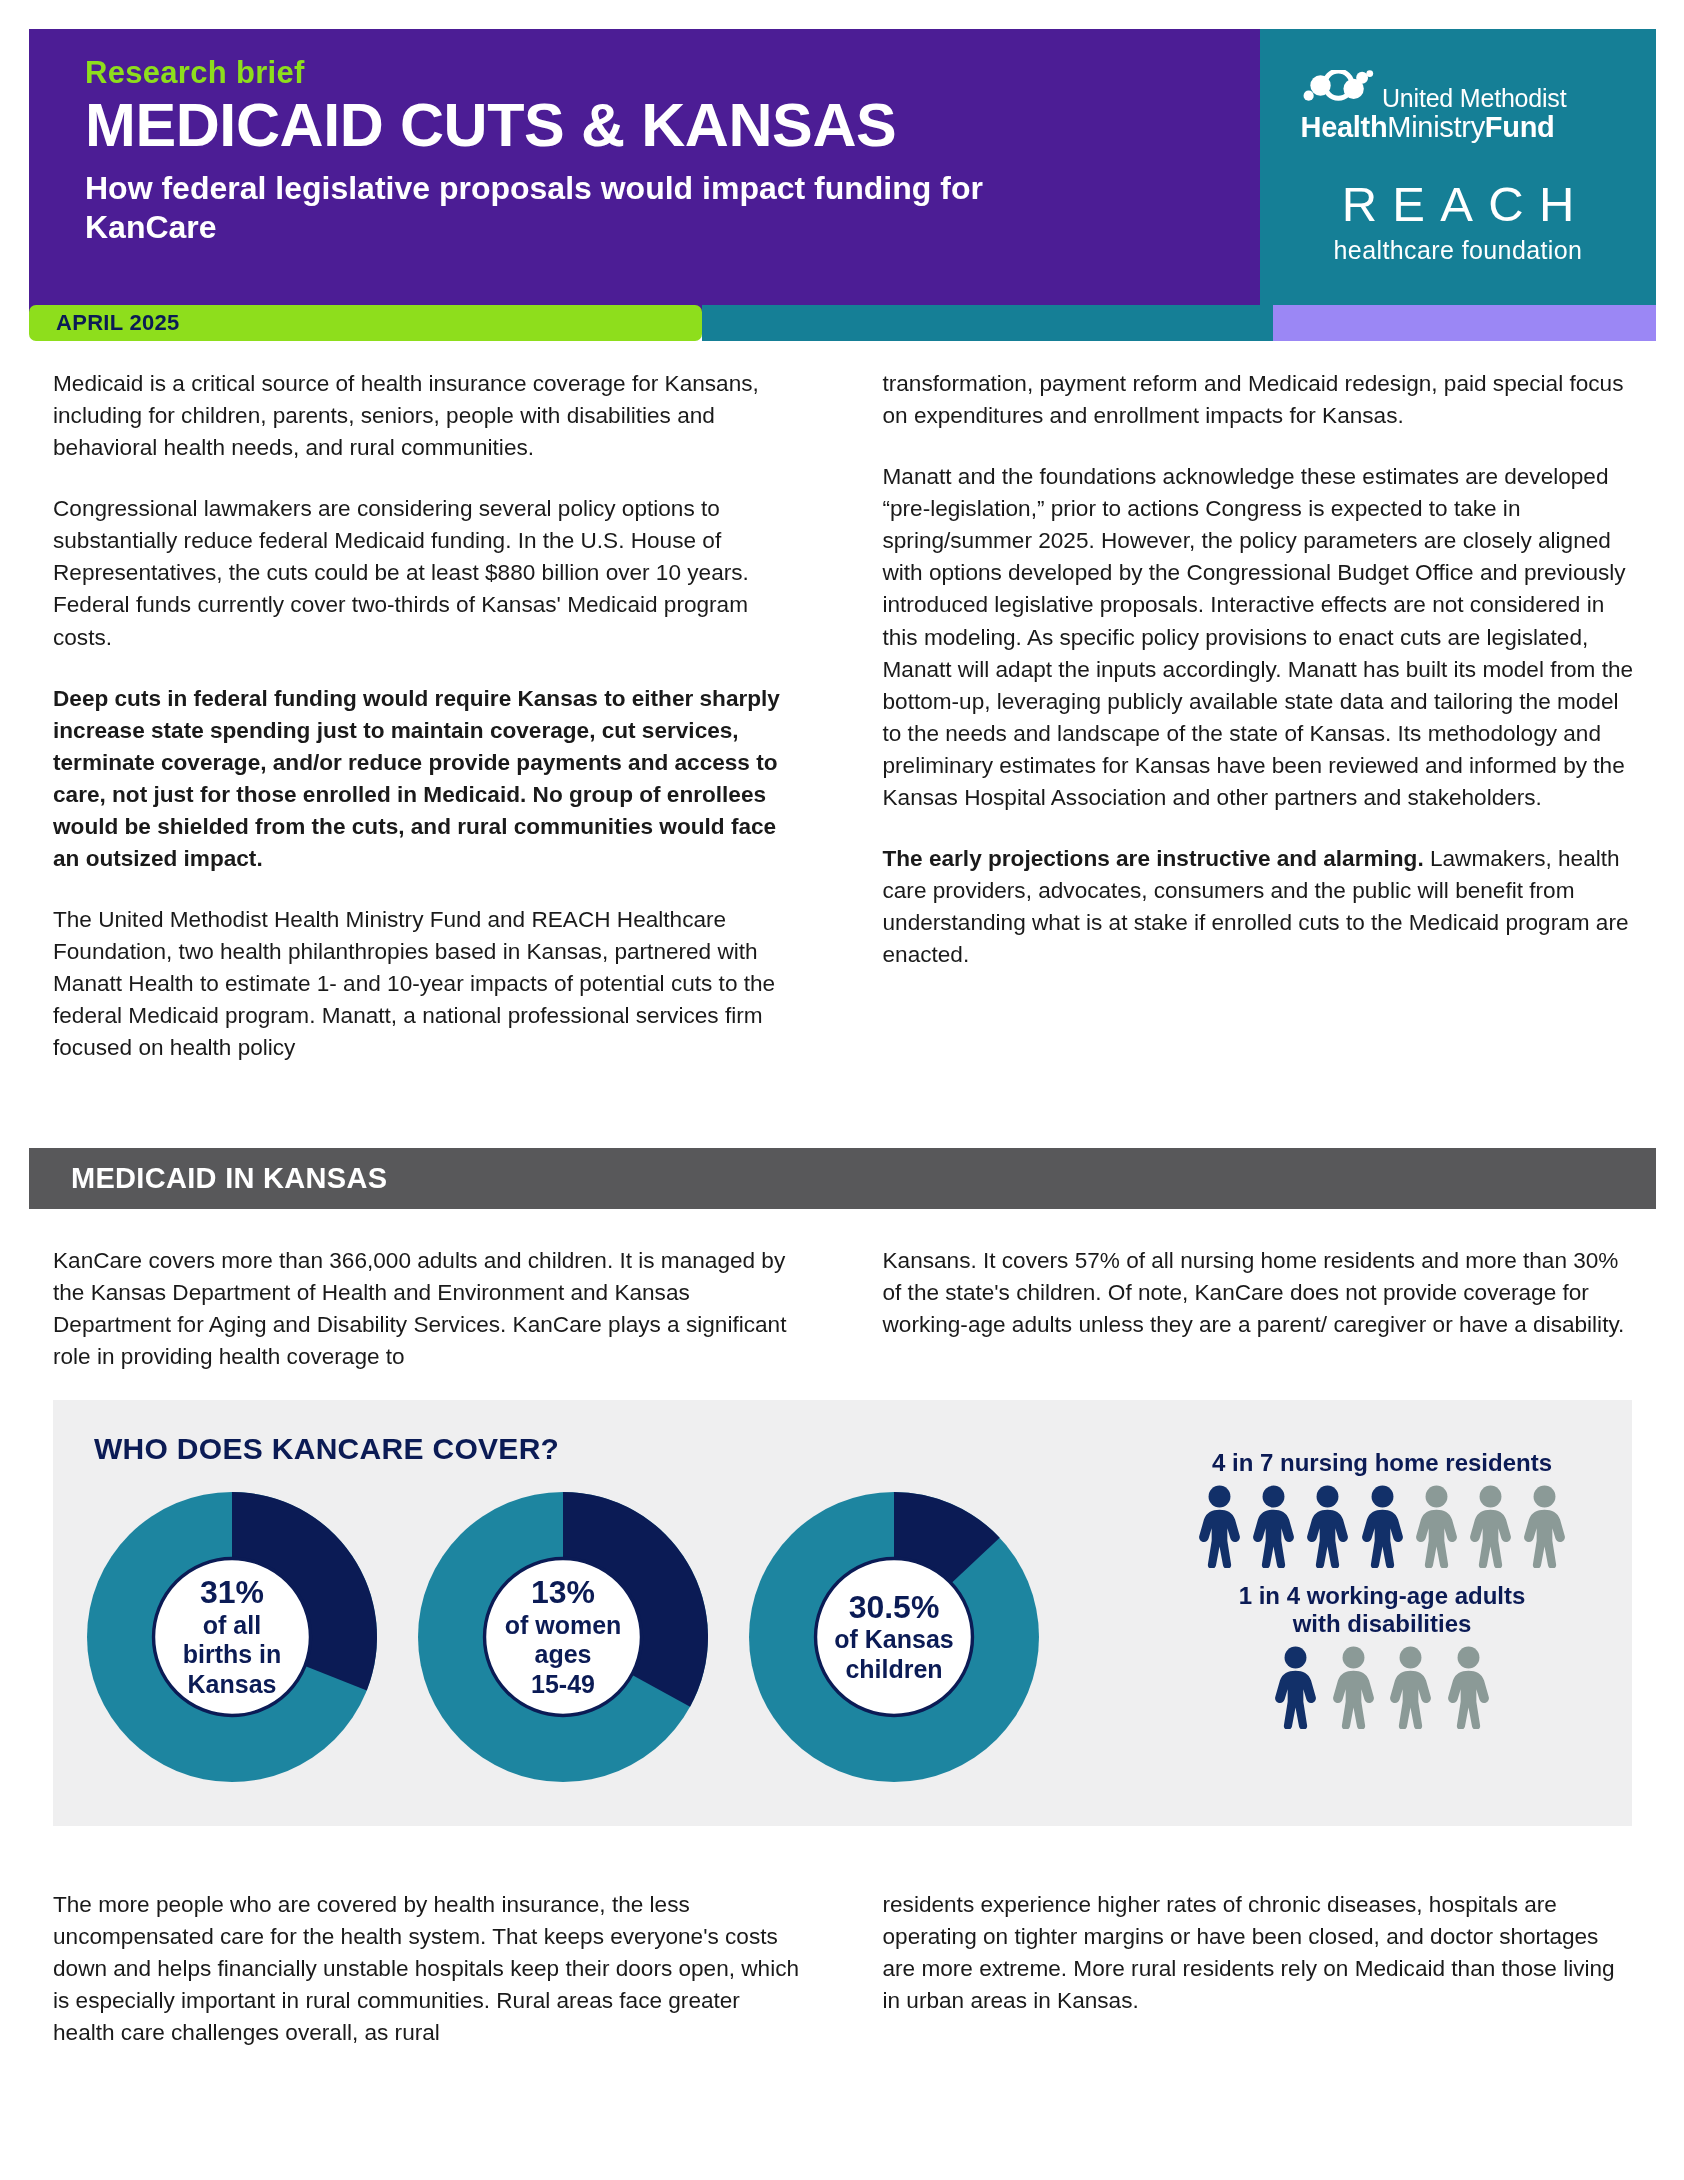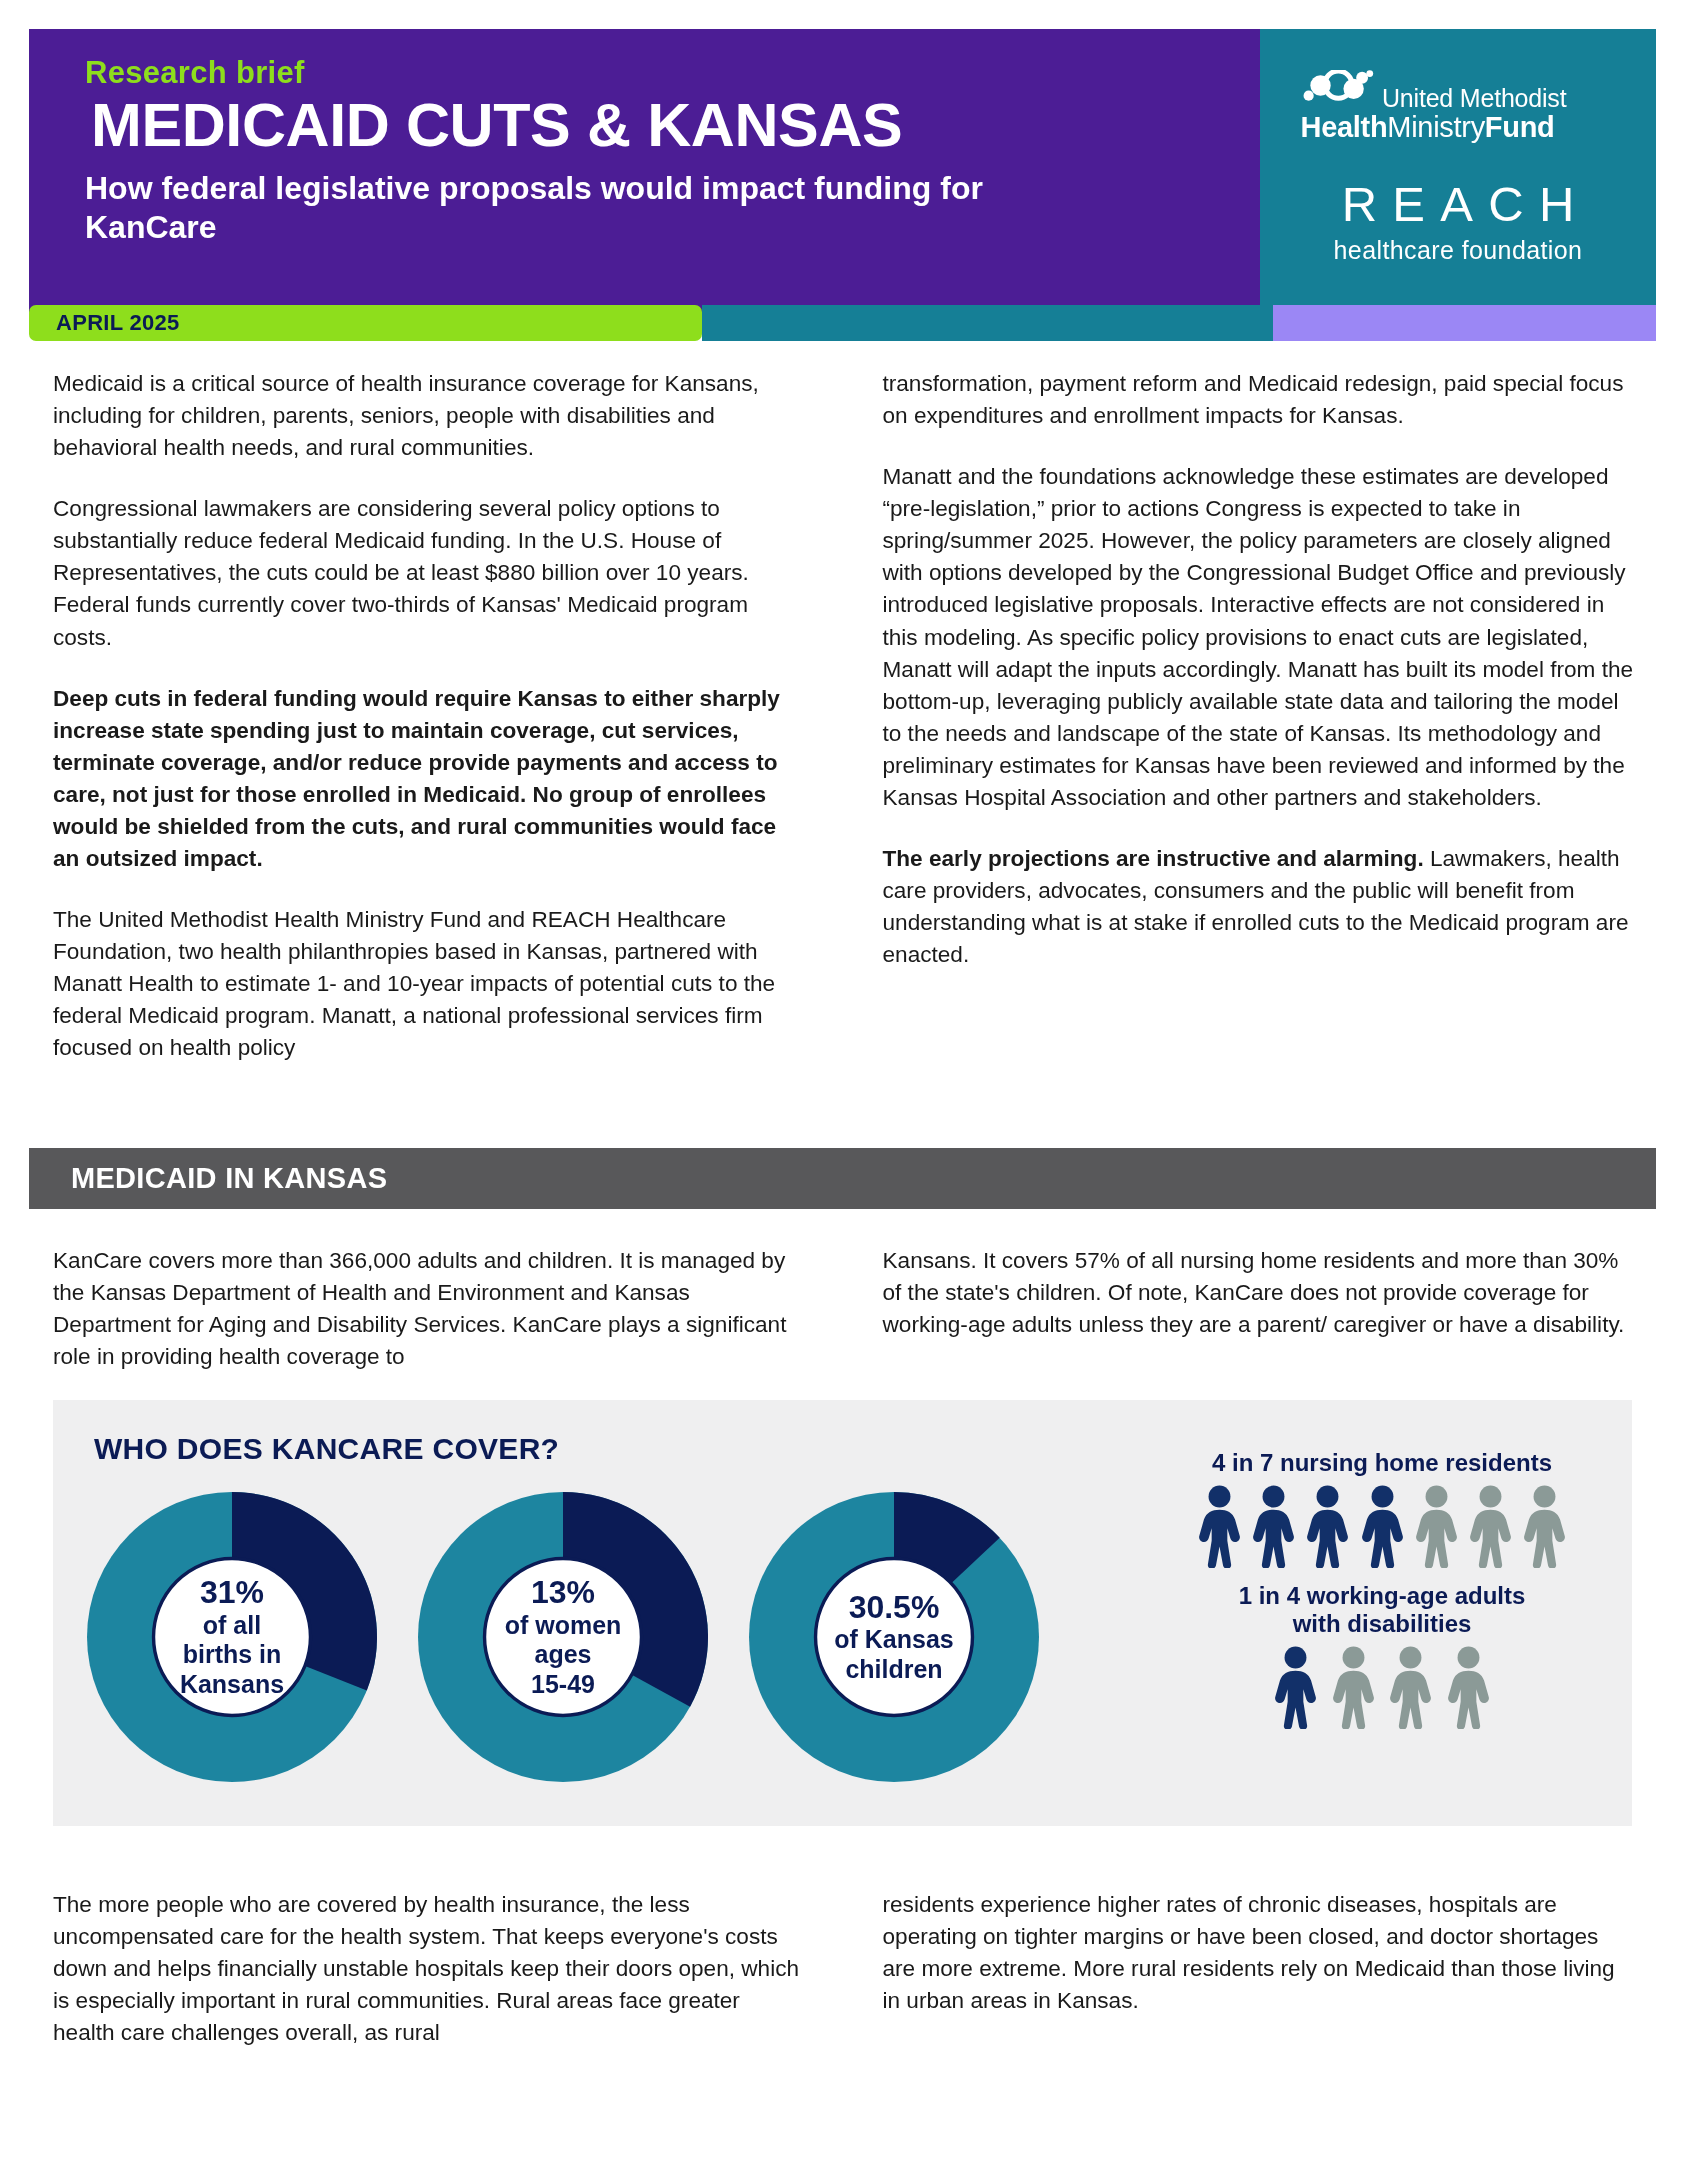--- a/index.html
+++ b/index.html
@@ -57,21 +57,21 @@
     letter-spacing: 0.3px;
     margin: 0 0 3.4px 0;
     font-stretch: condensed;
   }
   .main-title {
     color: #ffffff;
     font-size: 61px;
     font-weight: bold;
     letter-spacing: -0.4px;
     line-height: 1.04;
-    margin: 0 0 12px 6px;
+    margin: 0 0 12px 0;
   }
   .subtitle {
     color: #ffffff;
     font-size: 32px;
     font-weight: bold;
     line-height: 1.22;
     margin: 0;
     max-width: 937px;
   }
 
@@ -365,21 +365,21 @@
       <div class="donut-wrap">
         <svg class="donut-svg" width="290" height="290" viewBox="0 0 340 340">
           <circle cx="170" cy="170" r="170" fill="#1d85a0"></circle>
           <path id="slice1" fill="#0b1b55" d="M 170 170 L 170 0 A 170 170 0 0 1 328.06200260100275 232.58117395639525 Z"></path>
           <circle cx="170" cy="170" r="92" fill="#ffffff" stroke="#0b1b55" stroke-width="4"></circle>
         </svg>
         <div class="donut-label">
           <div class="donut-pct">31%</div>
           <div class="donut-cap">of all</div>
           <div class="donut-cap">births in</div>
-          <div class="donut-cap">Kansans</div>
+          <div class="donut-cap">Kansas</div>
         </div>
       </div>
 
       <div class="donut-wrap">
         <svg class="donut-svg" width="290" height="290" viewBox="0 0 340 340">
           <circle cx="170" cy="170" r="170" fill="#1d85a0"></circle>
           <path id="slice2" fill="#0b1b55" d="M 170 170 L 170 0 A 170 170 0 0 1 318.9721356074568 251.89812459729163 Z"></path>
           <circle cx="170" cy="170" r="92" fill="#ffffff" stroke="#0b1b55" stroke-width="4"></circle>
         </svg>
         <div class="donut-label">

